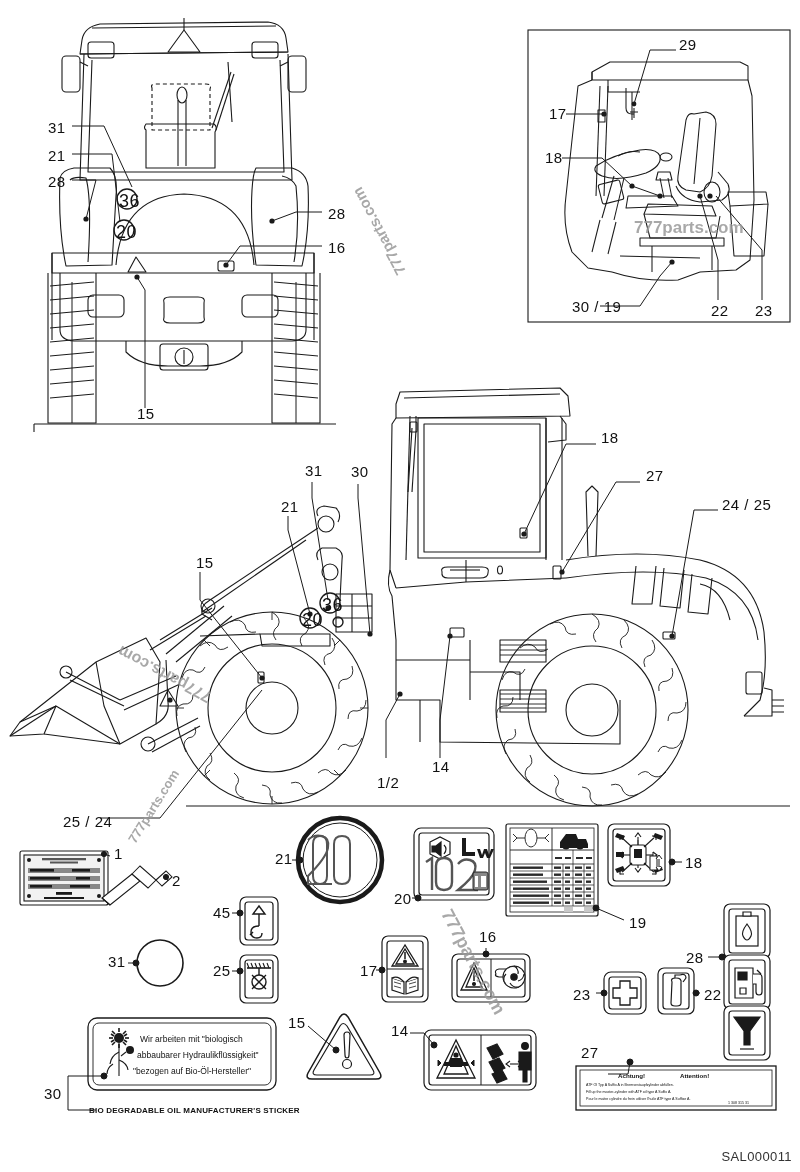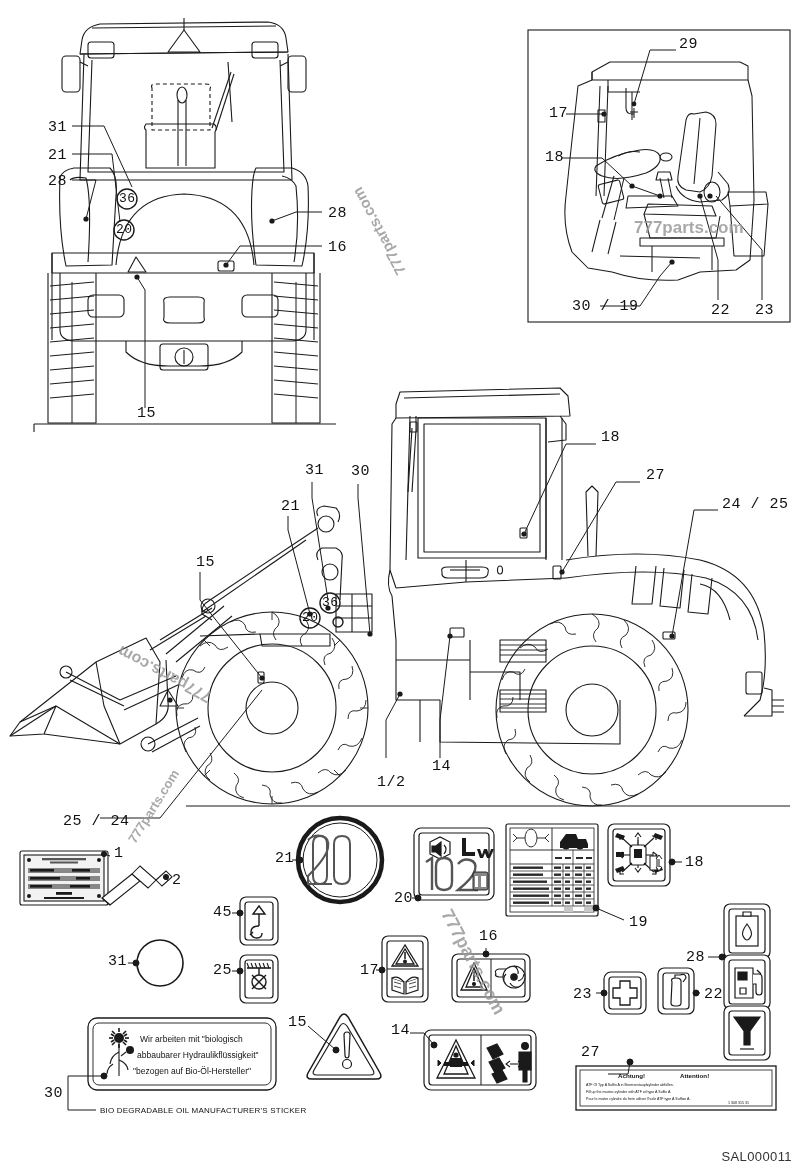--- a/index.html
+++ b/index.html
@@ -3,24 +3,24 @@
 <meta charset="utf-8">
 <style>
   html,body{margin:0;padding:0;background:#fff;}
   body{
     width:800px;height:1172px;position:relative;overflow:hidden;
     font-family:"Liberation Sans", sans-serif;color:#1a1a1a;
   }
   .layer{position:absolute;left:0;top:0;width:800px;height:1172px;}
   svg{display:block;}
   .lbl{
-    position:absolute;font-family:Liberation Mono, monospace;
+    position:absolute;font-family:Liberation Sans, sans-serif;
     font-size:15px;color:#111;white-space:nowrap;letter-spacing:.5px;
   }
-  .lbl.sm{font-size:13px;}
+  .lbl.sm{font-size:18px;}
   .wm{
     position:absolute;color:#9a9a9a;font-family:"Liberation Sans", sans-serif;
     font-weight:bold;white-space:nowrap;opacity:.85;pointer-events:none;
   }
   .refno{
     position:absolute;right:8px;bottom:8px;font-size:13px;color:#333;
     letter-spacing:.4px;
     margin-top:8px;
   }
   .bio-text{
@@ -931,21 +931,21 @@
 <div class="lbl" style="left:391px;top:1022px;">14</div>
 <div class="lbl" style="left:573px;top:986px;">23</div>
 <div class="lbl" style="left:704px;top:986px;">22</div>
 <div class="lbl" style="left:686px;top:949px;">28</div>
 <div class="lbl" style="left:44px;top:1085px;">30</div>
 <div class="lbl" style="left:581px;top:1044px;">27</div>
 
 <div class="bio-text" style="left:140px;top:1034px;">Wir arbeiten mit "biologisch</div>
 <div class="bio-text" style="left:137px;top:1050px;">abbaubarer Hydraulikflüssigkeit"</div>
 <div class="bio-text" style="left:133px;top:1066px;">"bezogen auf Bio-Öl-Hersteller"</div>
-<div class="bio-cap" style="left:100px;top:1106px;">BIO DEGRADABLE OIL MANUFACTURER'S STICKER</div>
+<div class="bio-cap" style="left:89px;top:1106px;font-weight:bold;">BIO DEGRADABLE OIL MANUFACTURER'S STICKER</div>
 
 <div class="atf-h" style="left:618px;top:1072px;">Achtung!</div>
 <div class="atf-h" style="left:680px;top:1072px;">Attention!</div>
 <div class="atf-s" style="left:586px;top:1083px;">ATF Öl Typ A Suffix A in Bremsestaupfzylinder abfüllen.</div>
 <div class="atf-s" style="left:586px;top:1090px;">Fill up the master-cylinder with ATF oil type A Suffix A.</div>
 <div class="atf-s" style="left:586px;top:1097px;">Pour le maitre cylindre du frein utiliser l'huile ATF type A Suffixe A.</div>
 <div class="atf-s" style="left:728px;top:1101px;">1 308 315 31</div>
 
 <div class="wm" style="left:394px;top:278px;font-size:15px;transform:rotate(-118deg);transform-origin:0 0;">777parts.com</div>
 <div class="wm" style="left:634px;top:218px;font-size:17px;">777parts.com</div>

